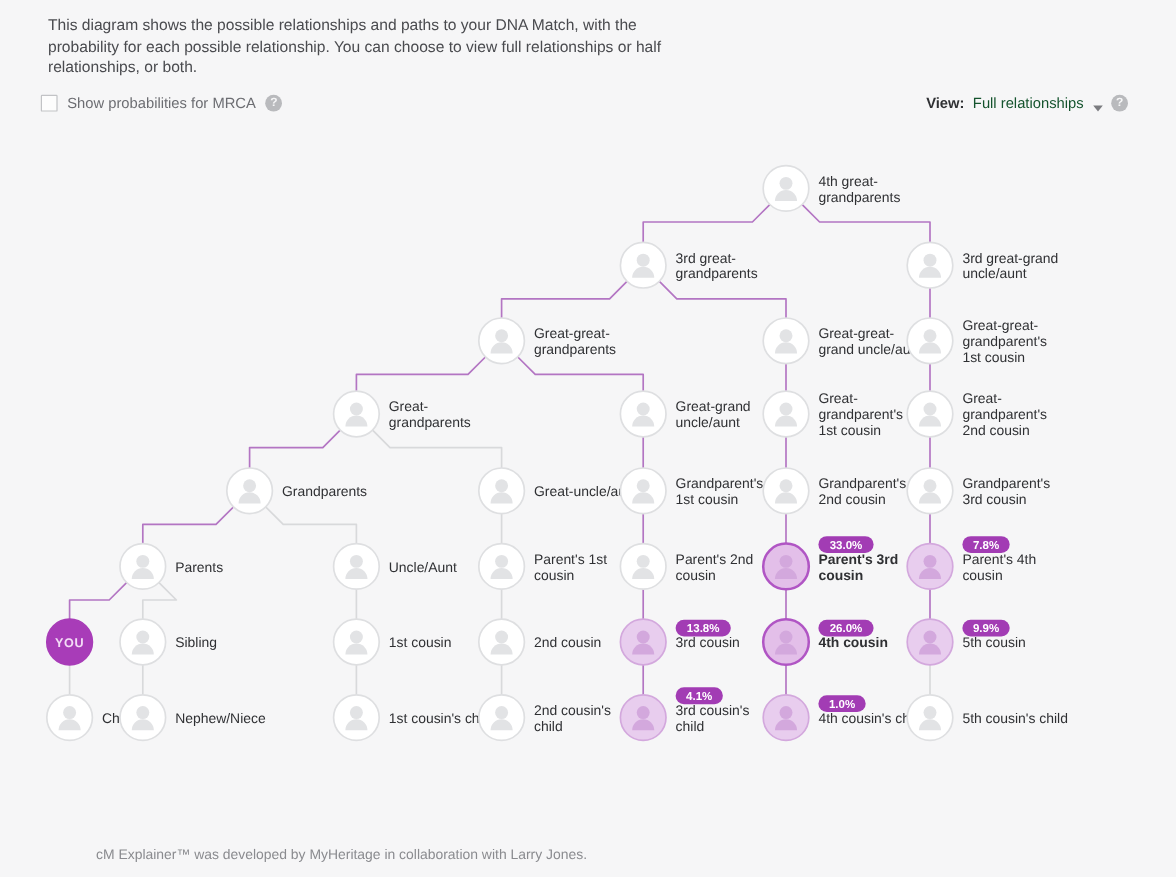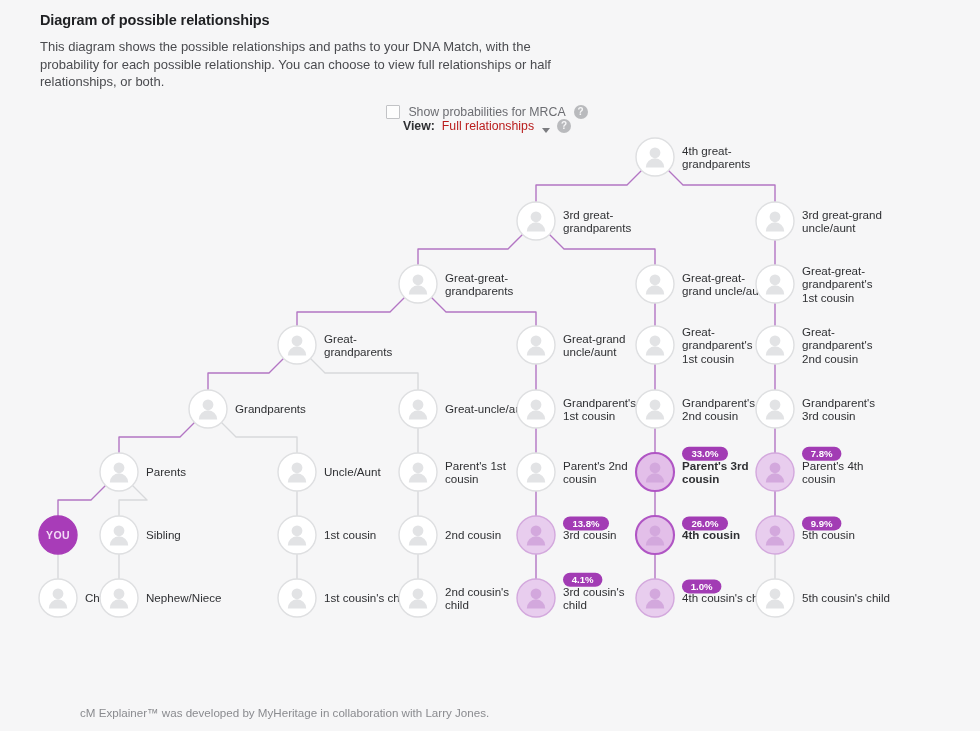--- a/index.html
+++ b/index.html
@@ -15,51 +15,49 @@
   .title{
     font-size:14.5px;font-weight:bold;color:#1f2023;letter-spacing:-.1px;
     margin:0 0 10px 0;
   }
   .desc{
     font-size:13px;line-height:17.5px;color:#4a4b4f;max-width:520px;margin:0;
   }
   .ctl-row{
     display:flex;align-items:center;justify-content:space-between;
     padding:14px 40px 0 34px;
-    flex-direction:column;
   }
   .chk-wrap{display:flex;align-items:center;gap:8px;}
   .chk{
     width:12px;height:12px;border:1px solid #c2c3c6;background:#fdfdfd;
     border-radius:1px;flex:0 0 auto;
   }
   .chk-label{font-size:12.3px;color:#6c6d72;}
   .qmark{
     width:14px;height:14px;border-radius:50%;background:#b9babd;color:#f6f6f7;
     font-size:10px;font-weight:bold;line-height:14px;text-align:center;
     display:inline-block;flex:0 0 auto;
   }
   .view-wrap{display:flex;align-items:flex-end;gap:7px;}
   .view-lbl{font-size:12.3px;font-weight:bold;color:#2f3033;}
-  .view-val{font-size:12.3px;color:#b91c1c;}
+  .view-val{font-size:12.3px;color:#14532d;}
   .caret{
     width:0;height:0;border-left:4px solid transparent;border-right:4px solid transparent;
     border-top:5px solid #7b7c80;display:inline-block;margin-left:1px;
   }
   #tree{position:absolute;left:0;top:118px;}
   .footer{
     position:absolute;left:40px;bottom:12px;font-size:11.6px;color:#8a8b8f;margin-left:40px;
   }
   svg text{font-family:"Liberation Sans","DejaVu Sans",sans-serif;}
 </style>
 </head>
 <body>
 
 <div class="hdr">
-  <h1 class="title">Diagram of possible relationships</h1>
   <p class="desc">This diagram shows the possible relationships and paths to your DNA Match, with the probability for each possible relationship. You can choose to view full relationships or half relationships, or both.</p>
 </div>
 
 <div class="ctl-row">
   <div class="chk-wrap">
     <span class="chk"></span>
     <span class="chk-label">Show probabilities for MRCA</span>
     <span class="qmark">?</span>
   </div>
   <div class="view-wrap">

